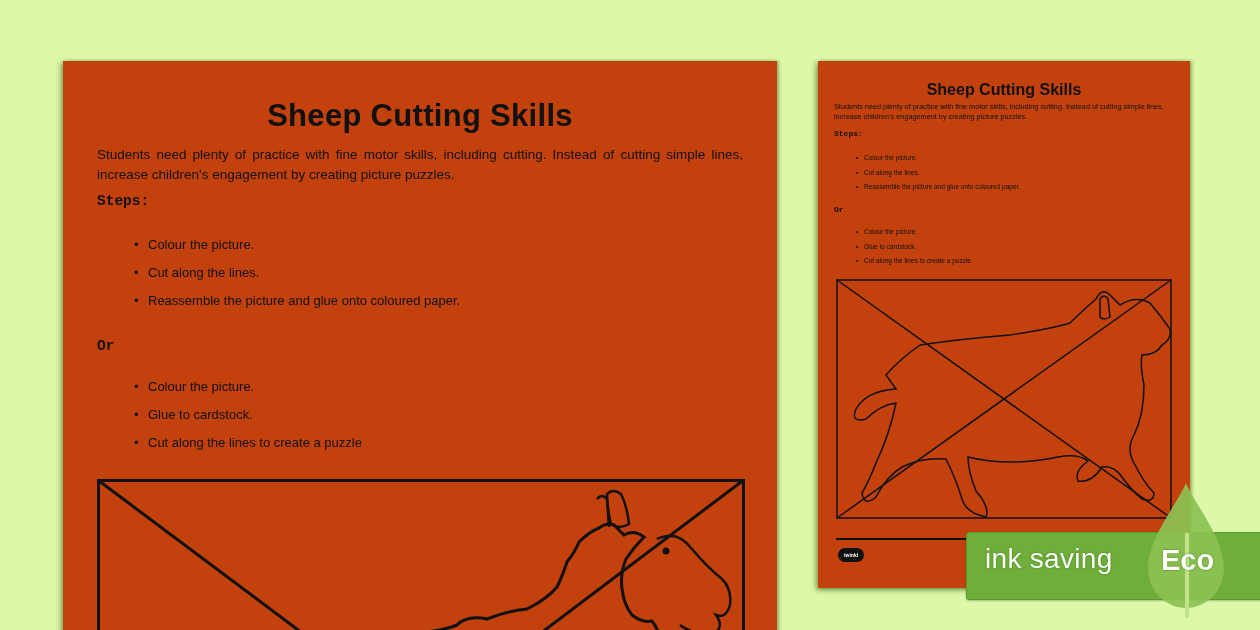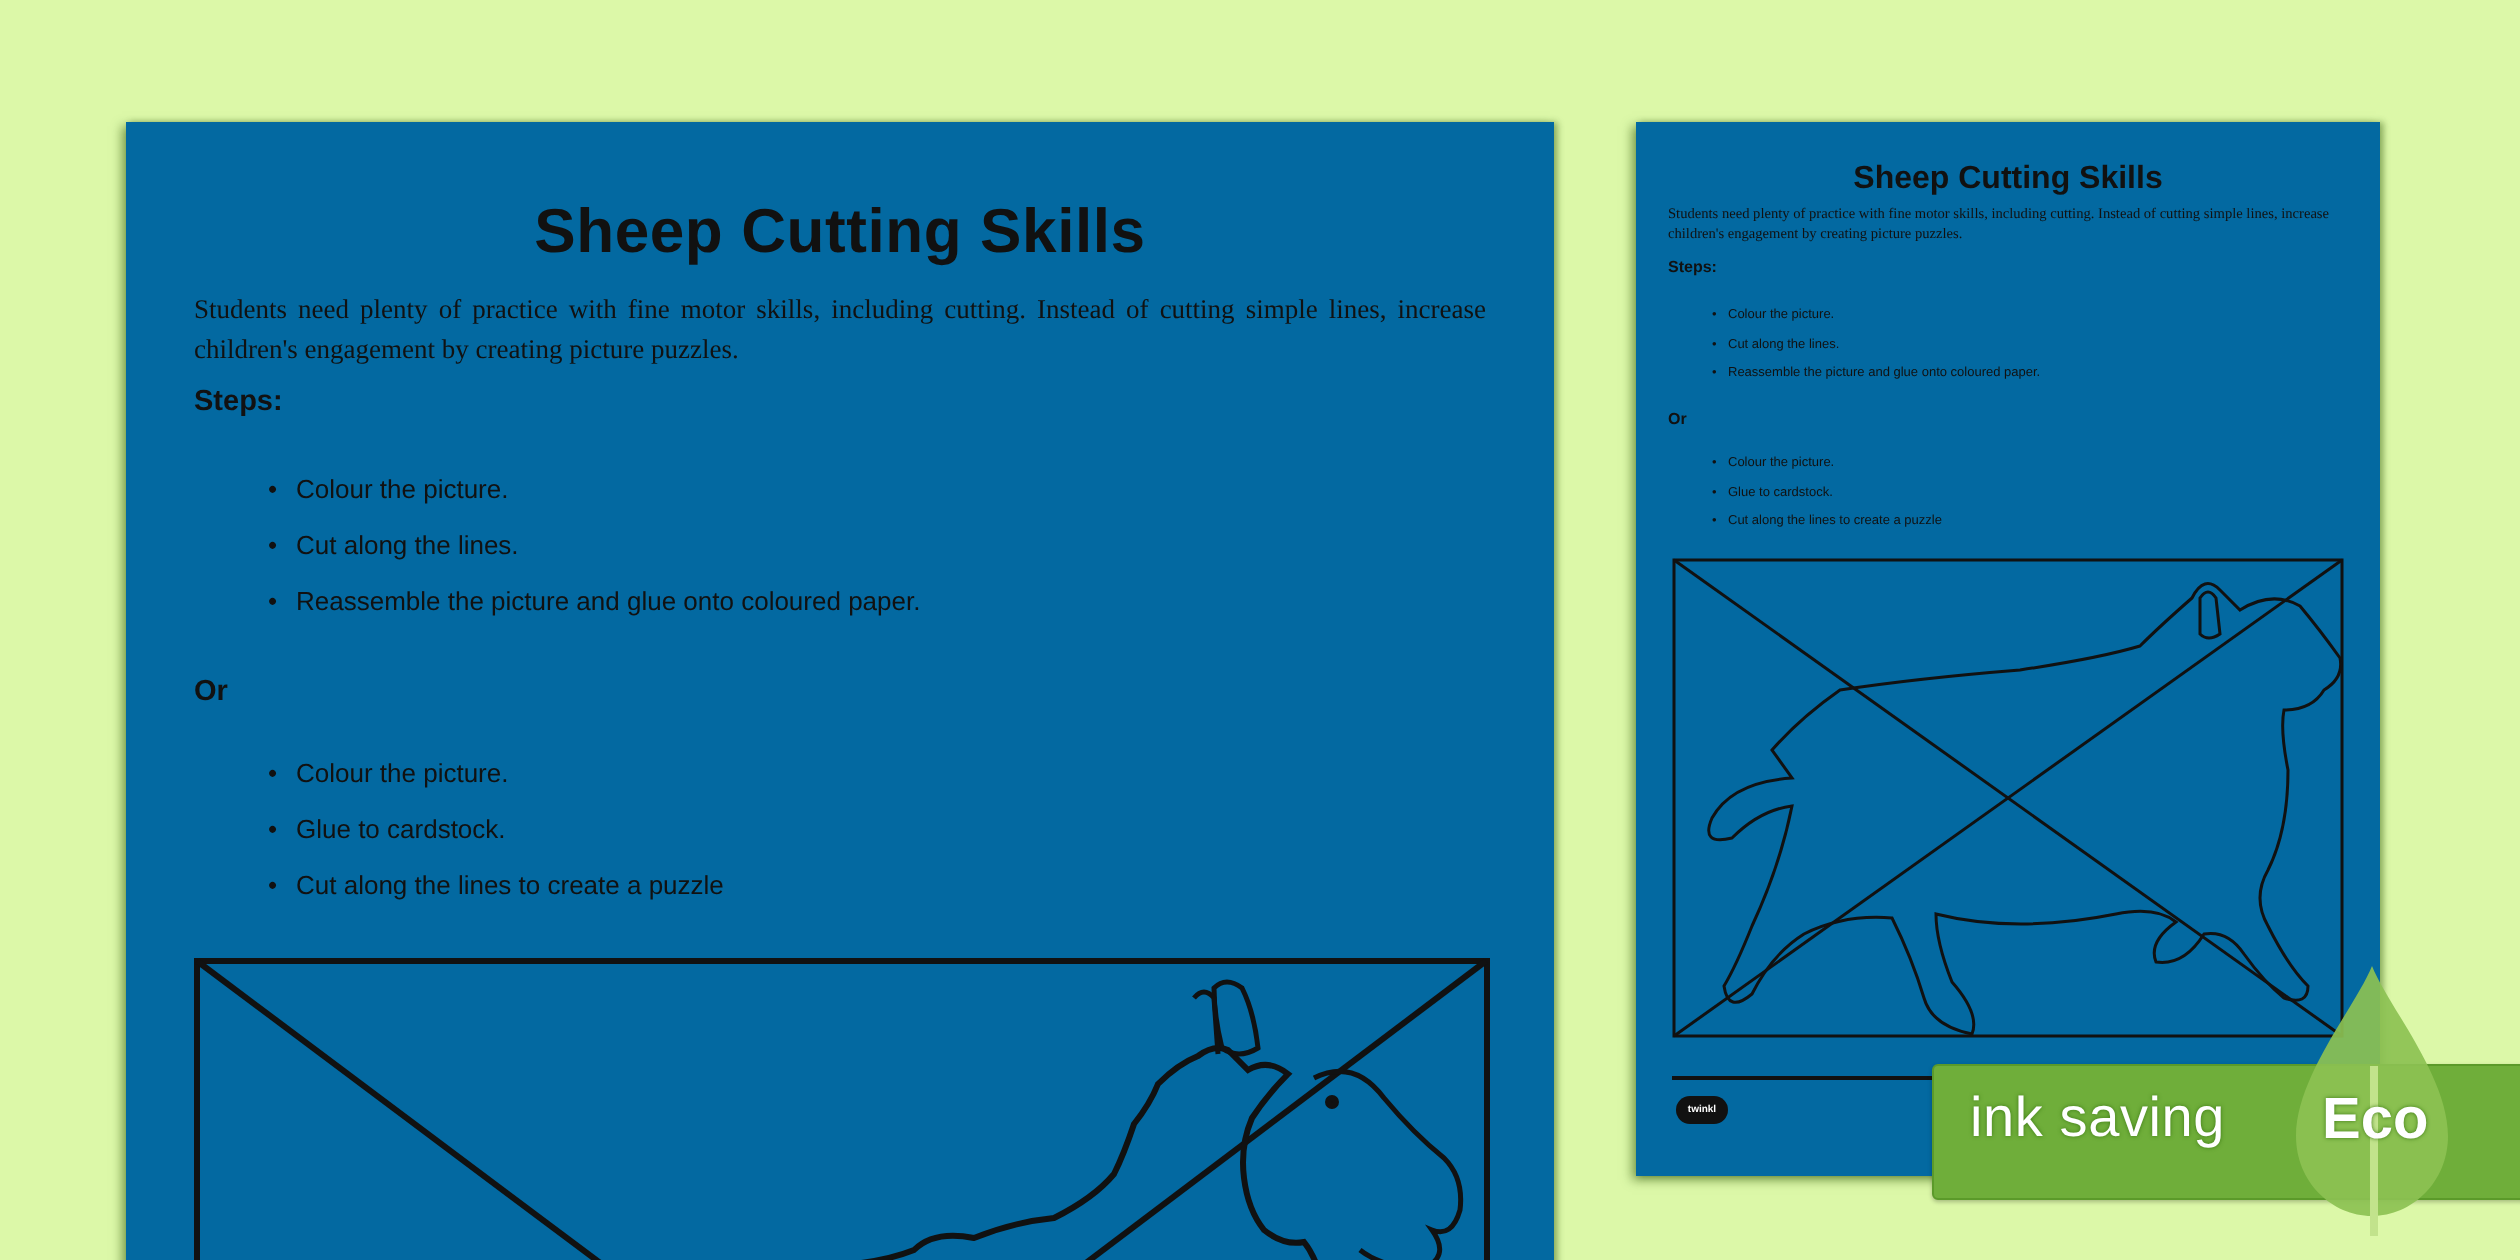--- a/index.html
+++ b/index.html
@@ -1,24 +1,24 @@
 <!DOCTYPE html>
 <html><head>
 <meta charset="utf-8">
 <style>
   html,body{margin:0;padding:0;}
   body{width:1260px;height:630px;overflow:hidden;background:#dcf8a8;position:relative;font-family:"Liberation Sans",sans-serif;}
-  .page{position:absolute;background:#0369a1;box-shadow:-2px 2px 5px rgba(40,80,0,0.55), 2px 0 3px rgba(40,80,0,0.35);}
+  .page{position:absolute;background:#c2410c;box-shadow:-2px 2px 5px rgba(40,80,0,0.55), 2px 0 3px rgba(40,80,0,0.35);}
   #page-large{left:63px;top:61px;width:714px;height:600px;}
   #page-small{left:818px;top:61px;width:372px;height:527px;}
   .title{position:absolute;left:0;right:0;text-align:center;font-weight:bold;color:#111;}
   #page-large .title{top:98px;font-size:31px;letter-spacing:0.3px;top:37px;}
-  .intro{position:absolute;color:#111;line-height:1.45;font-family:Liberation Serif, serif;}
+  .intro{position:absolute;color:#111;line-height:1.45;}
   #page-large .intro{left:34px;right:34px;top:84px;font-size:13.5px;text-align:justify;}
-  .heading{position:absolute;font-weight:bold;color:#111;}
+  .heading{position:absolute;font-weight:bold;color:#111;font-family:Liberation Mono, monospace;}
   #page-large .steps-h{left:34px;top:132px;font-size:14.5px;}
   #page-large .or-h{left:34px;top:277px;font-size:14.5px;}
   ul.list{position:absolute;margin:4px;padding:0;list-style:none;color:#111;}
   ul.list li{position:relative;}
   ul.list li:before{content:"•";position:absolute;left:-14px;}
   #page-large ul.list{left:81px;font-size:13px;}
   #page-large ul.list li{height:28px;}
   #page-large .list1{top:172px;}
   #page-large .list2{top:314px;}
   .puzzle{position:absolute;}

